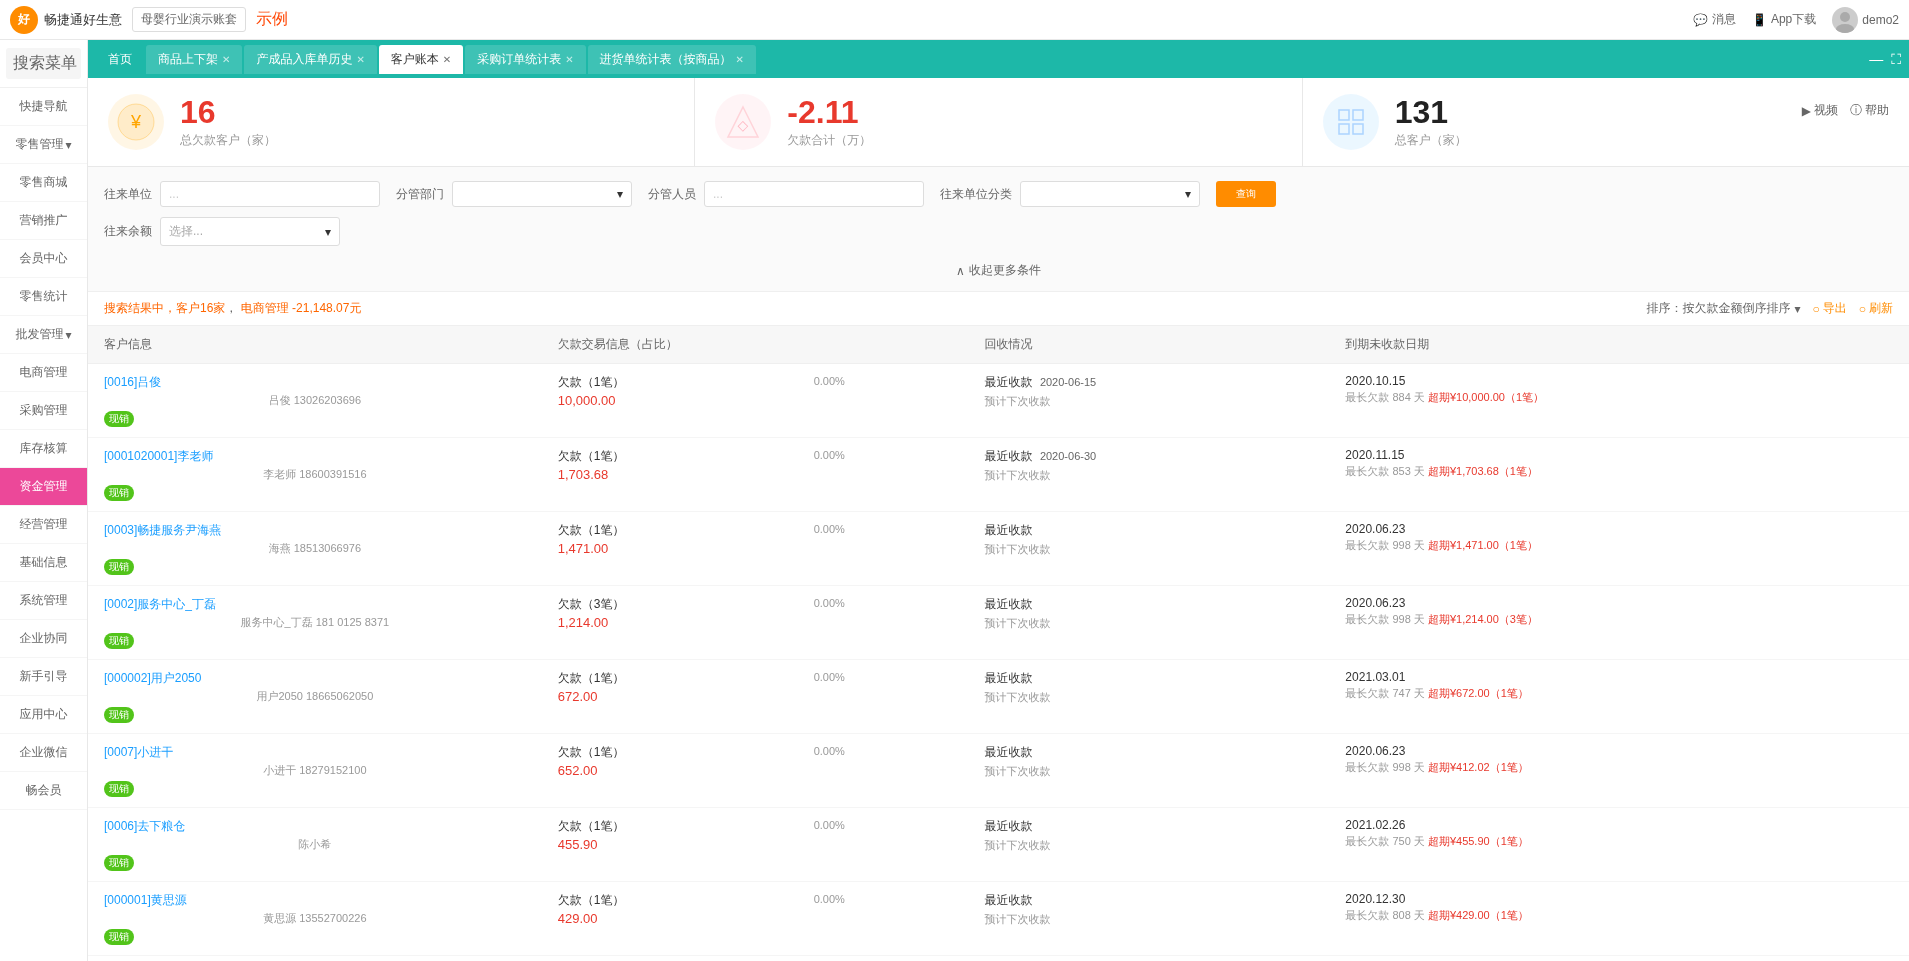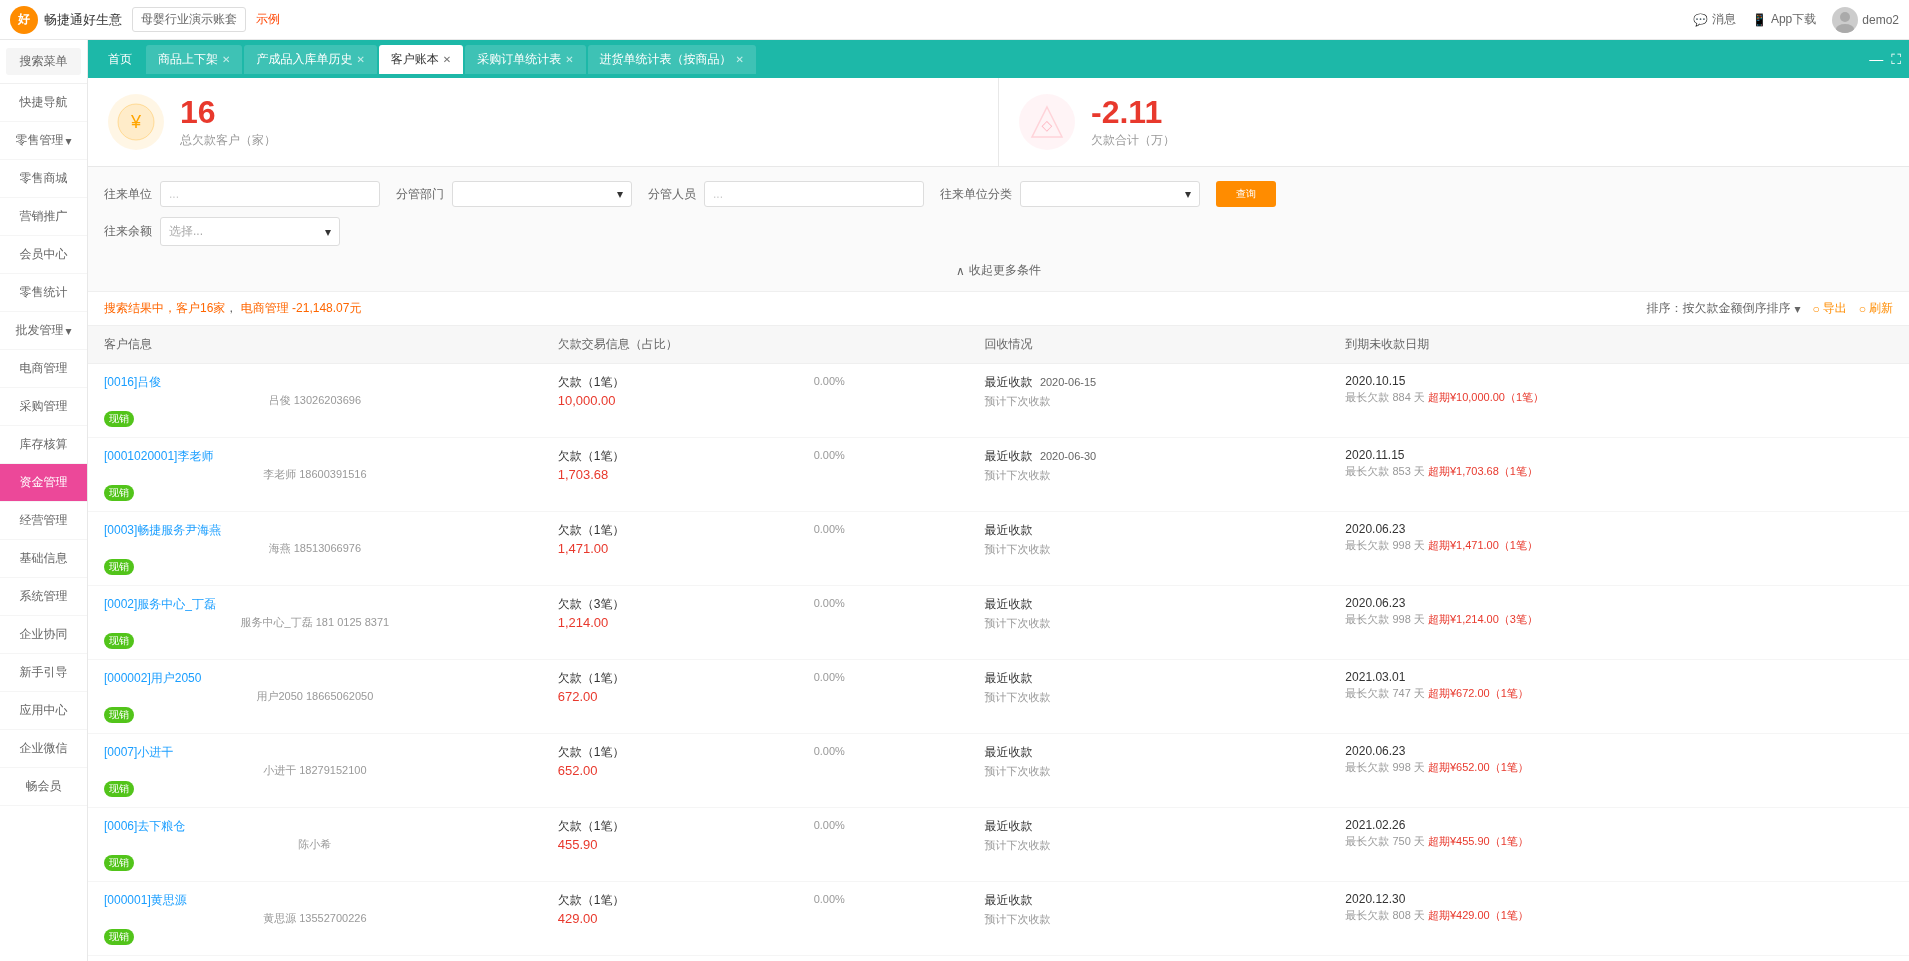--- a/index.html
+++ b/index.html
@@ -16,21 +16,21 @@
     .top-bar-right { display: flex; align-items: center; gap: 16px; }
     .top-right-item { display: flex; align-items: center; gap: 4px; font-size: 12px; color: #666; cursor: pointer; }
     .avatar { width: 26px; height: 26px; border-radius: 50%; background: #ccc; overflow: hidden; display: flex; align-items: center; justify-content: center; }
 
     
     .main-layout { display: flex; flex: 1; overflow: hidden; }
 
     
     .sidebar { width: 88px; background: #fff; border-right: 1px solid #e8e8e8; display: flex; flex-direction: column; overflow-y: auto; }
     .sidebar-search { padding: 8px 6px; border-bottom: 1px solid #f0f0f0; }
-    .sidebar-search-btn { width: 100%; padding: 5px 4px; background: #f5f5f5; border: none; border-radius: 3px; font-size: 12px; color: #666; cursor: pointer; text-align: center; }
+    .sidebar-search-btn { width: 100%; padding: 5px 4px; background: #f5f5f5; border: none; border-radius: 3px; font-size: 16px; color: #666; cursor: pointer; text-align: right; }
     .sidebar-nav-item { padding: 10px 6px; text-align: center; font-size: 12px; color: #666; cursor: pointer; border-bottom: 1px solid #f5f5f5; }
     .sidebar-nav-item.active { background: #ec4899; color: white; }
     .sidebar-nav-item.has-arrow { display: flex; align-items: center; justify-content: center; gap: 2px; }
 
     
     .content-area { flex: 1; display: flex; flex-direction: column; overflow: hidden; }
 
     
     .tab-bar { display: flex; align-items: center; background: #1db8a8; height: 38px; padding: 0 8px; gap: 2px; }
     .tab-item { display: flex; align-items: center; gap: 4px; padding: 6px 12px; border-radius: 3px 3px 0 0; font-size: 12px; cursor: pointer; white-space: nowrap; }
@@ -115,21 +115,21 @@
 
 <div class="app-container">
 
   <div class="top-bar">
     <div class="top-bar-left">
       <div class="logo-area">
         <div class="logo-icon">好</div>
         <span class="logo-text">畅捷通好生意</span>
       </div>
       <button class="store-selector">母婴行业演示账套</button>
-      <span style="font-size:12px;color:#ff4400;cursor:pointer;">示例</span>
+      <span style="font-size:16px;color:#ff4400;cursor:pointer;">示例</span>
     </div>
     <div class="top-bar-right">
       <div class="top-right-item">
         <span>💬</span>
         <span>消息</span>
       </div>
       <div class="top-right-item">
         <span>📱</span>
         <span>App下载</span>
       </div>
@@ -262,20 +262,44 @@
           <div class="stat-card">
             <div class="stat-icon pink">
               <svg width="40" height="40" viewBox="0 0 40 40">
                   <polygon points="20,5 35,35 5,35" fill="none" stroke="rgba(255,180,190,0.5)" stroke-width="1.5"></polygon>
                   <text x="20" y="28" text-anchor="middle" font-size="14" fill="#ffb6c1">◇</text>
                 </svg>
             </div>
             <div class="stat-info">
               <div class="stat-number red">-2.11</div>
               <div class="stat-label">欠款合计（万）</div>
+            </div>
+          </div>
+          <div class="stat-card">
+            <div class="stat-icon blue">
+              <svg width="40" height="40" viewBox="0 0 40 40">
+                  <rect x="8" y="8" width="10" height="10" fill="none" stroke="rgba(74,158,255,0.4)" stroke-width="1.5"></rect>
+                  <rect x="22" y="8" width="10" height="10" fill="none" stroke="rgba(74,158,255,0.4)" stroke-width="1.5"></rect>
+                  <rect x="8" y="22" width="10" height="10" fill="none" stroke="rgba(74,158,255,0.4)" stroke-width="1.5"></rect>
+                  <rect x="22" y="22" width="10" height="10" fill="none" stroke="rgba(74,158,255,0.4)" stroke-width="1.5"></rect>
+                </svg>
+            </div>
+            <div class="stat-info">
+              <div class="stat-number dark">131</div>
+              <div class="stat-label">总客户（家）</div>
+            </div>
+            <div class="stat-top-right">
+              <span class="stat-link">
+                <span>▶</span>
+                <span>视频</span>
+              </span>
+              <span class="stat-link">
+                <span>ⓘ</span>
+                <span>帮助</span>
+              </span>
             </div>
           </div>
         </div>
 
         <div class="filter-area">
           <div class="filter-row">
             <div class="filter-item">
               <span class="filter-label">往来单位</span>
               <div class="filter-input">
                 <span style="color:#ccc;">...</span>
@@ -512,21 +536,21 @@
     <td>
       <div>
         <span class="recent-pay">最近收款</span>
         <span class="recent-date"></span>
       </div>
       <div class="next-collect">预计下次收款</div>
     </td>
     <td>
       <div class="due-date">2020.06.23</div>
       <div class="overdue-info">
-        最长欠款 998 天 <a class="overdue-link">超期¥652.00（1笔）</a>
+        最长欠款 998 天 <a class="overdue-link">超期¥412.02（1笔）</a>
       </div>
     </td>
   </tr>
               <tr>
     <td>
       <div>
         <a class="customer-name">[0006]去下粮仓</a>
       </div>
       <div class="customer-phone">陈小希</div>
       <span class="tag-badge green">现销</span>

